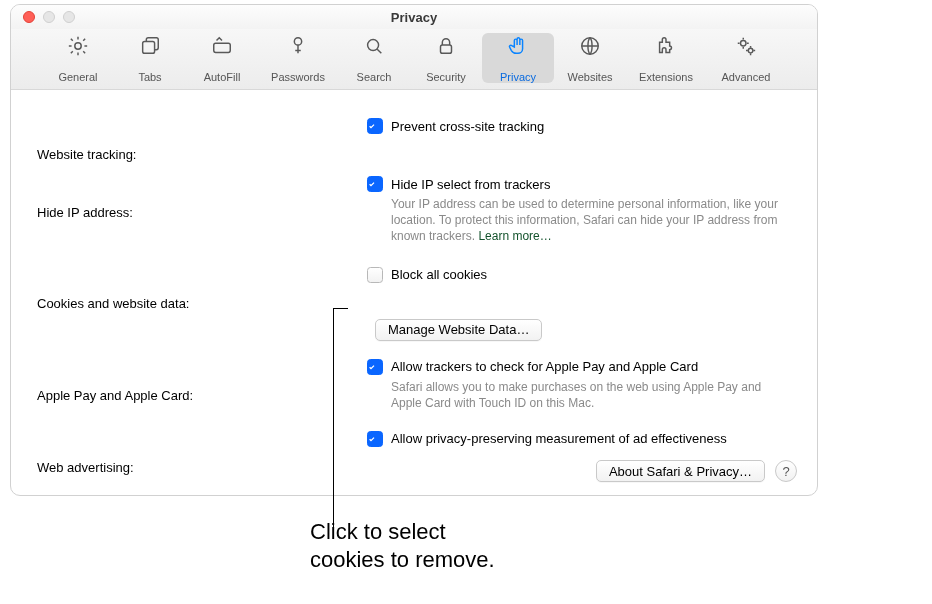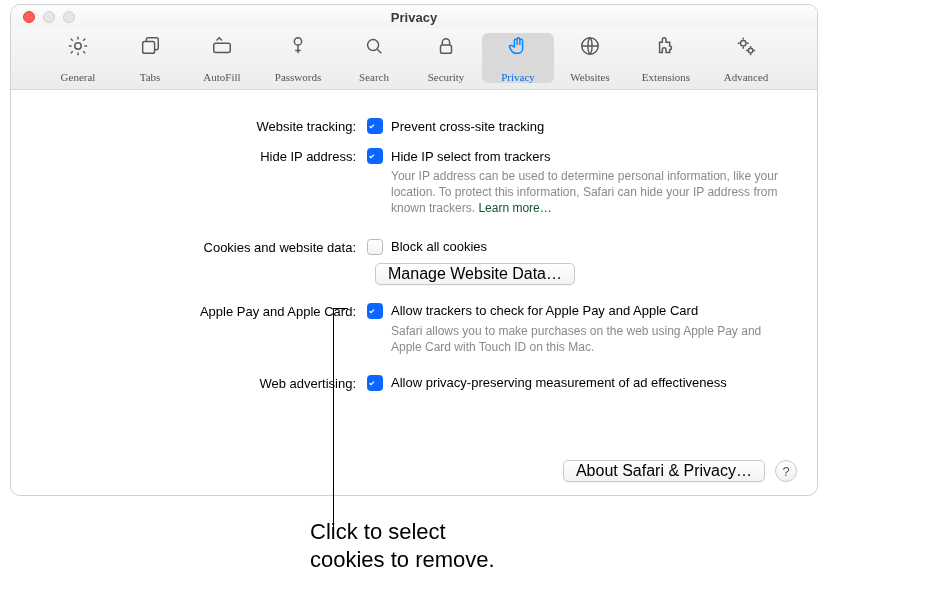--- a/index.html
+++ b/index.html
@@ -81,43 +81,42 @@
       justify-content: center;
       color: #595959;
     }
     .tab.selected .tab-icon { color: #0a84ff; }
     .tab.selected .tab-label { color: #0a6be0; }
     .tab-icon svg { width: 22px; height: 22px; stroke: currentColor; fill: none; stroke-width: 1.6; }
     .tab-label {
       font-size: 11px;
       color: #555;
       margin-top: 13px;
-      font-family: Liberation Serif, serif;
     }
     .content {
       position: relative;
       padding: 28px 26px 26px 26px;
       display: flex;
       flex-direction: column;
       gap: 0;
       height: calc(100% - 84px);
     }
     .row {
       display: flex;
       align-items: flex-start;
       margin-bottom: 14px;
     }
     .row.tight { margin-bottom: 6px; }
     .row-label {
       width: 330px;
-      text-align: right;
       padding-right: 11px;
       font-size: 13px;
       color: #000;
       padding-top: 1px;
+      margin-top: 28px;
     }
     .row-body {
       flex: 1;
       display: flex;
       flex-direction: column;
     }
     .check-line {
       display: flex;
       align-items: center;
       gap: 8px;
@@ -149,21 +148,21 @@
       max-width: 430px;
       line-height: 1.35;
     }
     .link { color: #14532d; }
     .btn {
       display: inline-flex;
       align-items: center;
       justify-content: center;
       height: 22px;
       padding: 0 12px;
-      font-size: 16px;
+      font-size: 13px;
       color: #000;
       background: linear-gradient(#ffffff, #f2f2f2);
       border: 1px solid #c9c9c9;
       border-radius: 5px;
       box-shadow: 0 1px 0 rgba(0,0,0,0.03);
     }
     .manage-row {
       margin-top: 2px;
       margin-bottom: 18px;
       padding-left: 338px;

